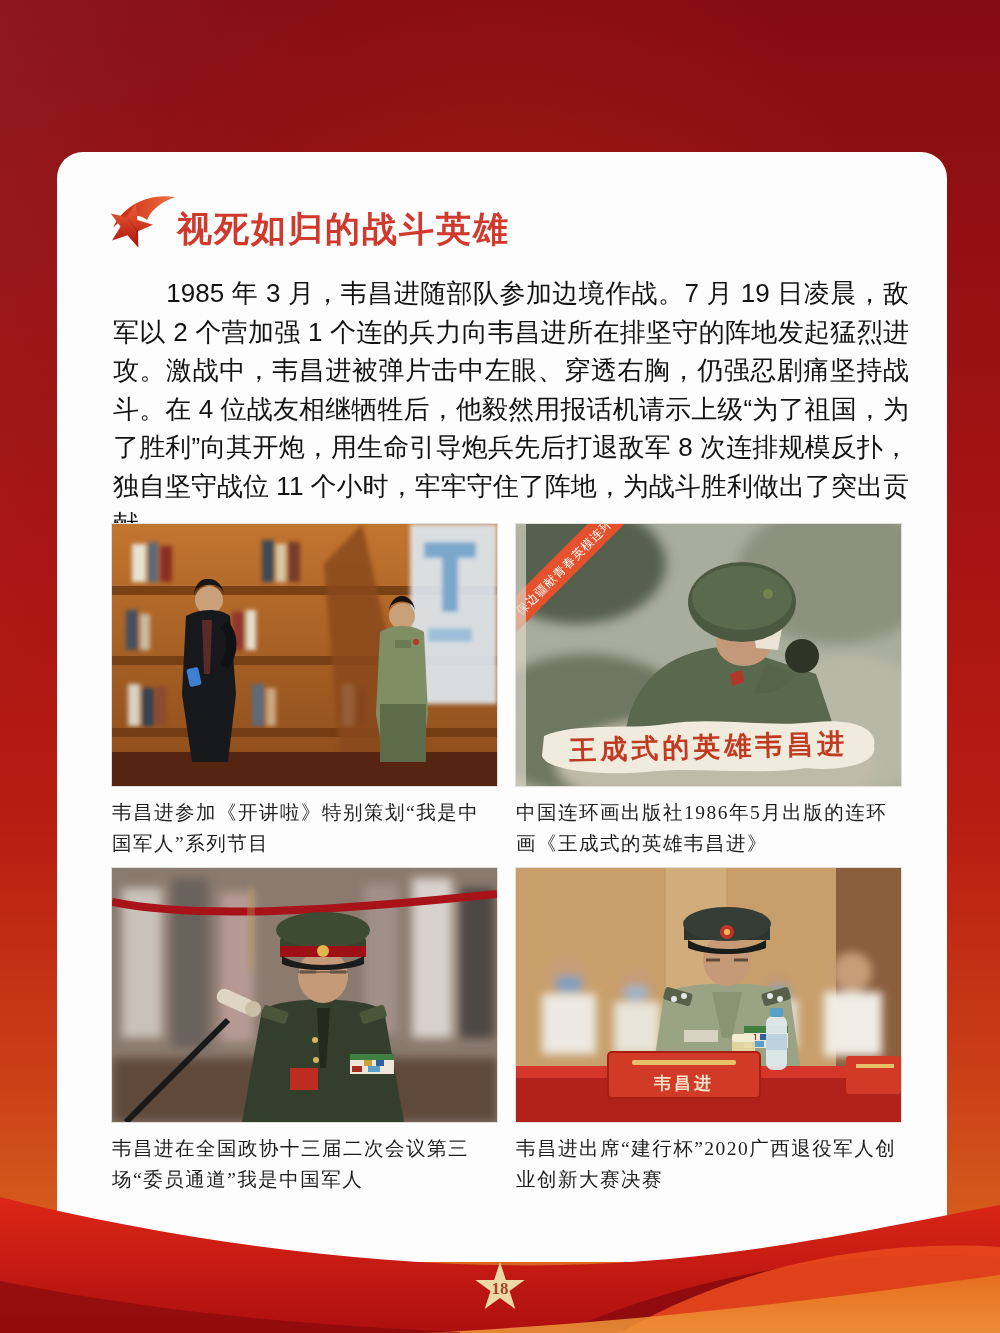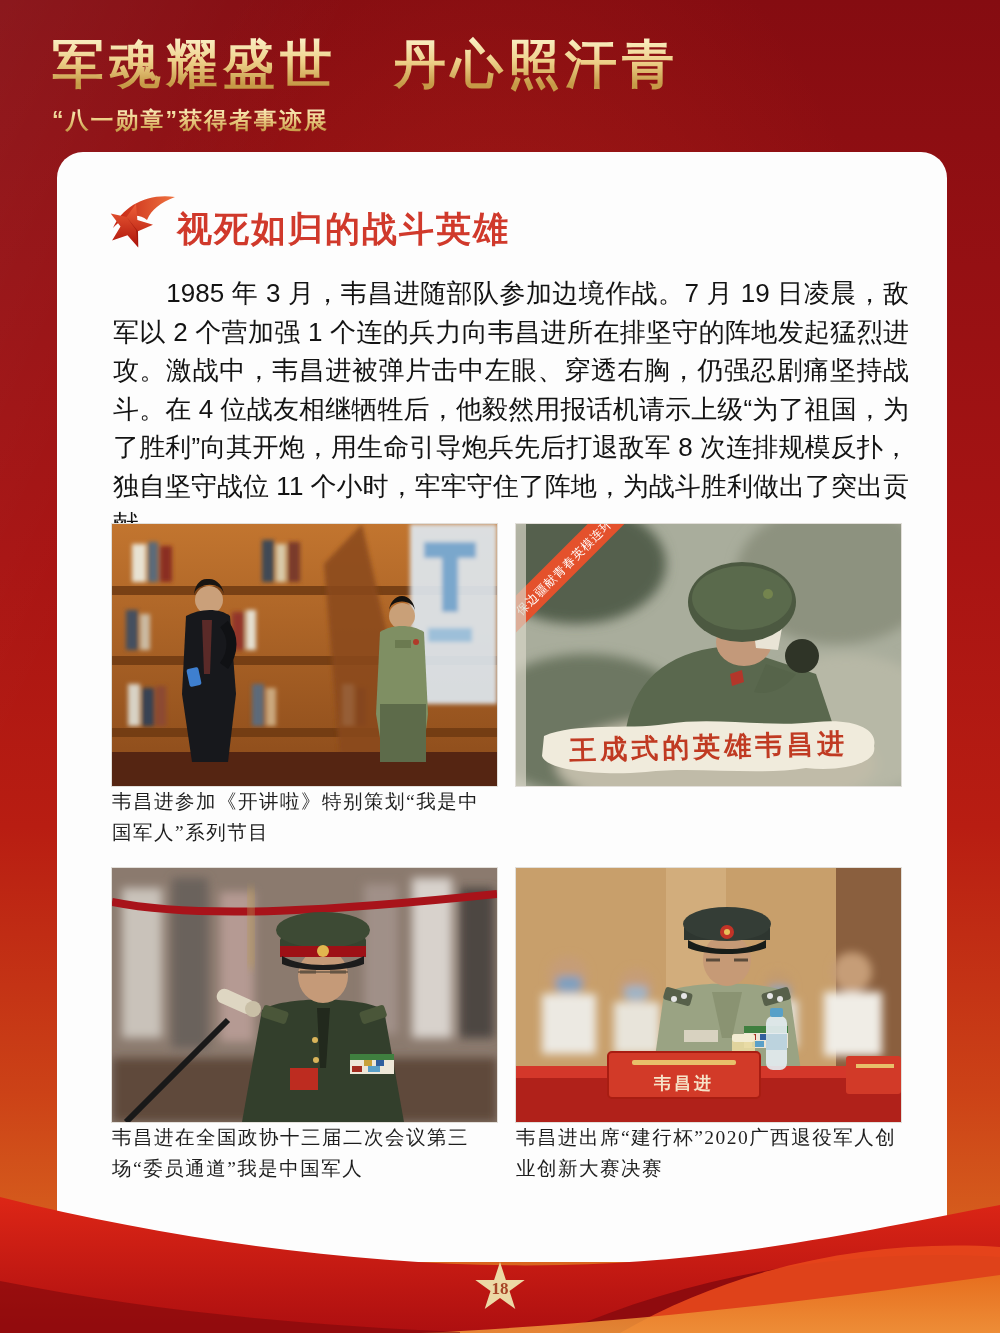--- a/index.html
+++ b/index.html
@@ -33,41 +33,37 @@
 
   .body-text { position:absolute; left:56px; top:122px; width:796px;
                font-size:26px; line-height:38.5px; color:#131313; text-align:justify;
                text-indent:2.05em; }
 
   figure { position:absolute; width:385px; }
   .photo { width:385px; background:#888; box-shadow:0 0 0 1px #e2dfda; overflow:hidden; }
   .photo svg { display:block; }
   .ph-tall { height:262px; }
   .ph-short { height:254px;text-decoration:underline; }
-  figcaption { font-family:"Liberation Serif","DejaVu Serif",serif;
+  figcaption { margin-top:11px; font-family:"Liberation Serif","DejaVu Serif",serif;
                font-size:19.5px; line-height:1.6; letter-spacing:1.5px; color:#1e1e1e; }
   .fig-1 { left:55px;  top:372px; }
   .fig-2 { left:459px; top:372px; }
   .fig-3 { left:55px;  top:716px; }
   .fig-4 { left:459px; top:716px; }
 
   
   .waves { position:absolute; left:0; top:1163px; width:1000px; height:170px; z-index:2; }
   .page-star { position:absolute; left:470px; top:1256px; width:60px; height:60px; z-index:4; }
   .page-star text { font-family:"Liberation Serif","DejaVu Serif",serif; font-weight:700; }
 </style>
 </head>
 <body>
 
 <div class="page">
 
-  <header class="masthead">
-    <div class="main-title gold-text">军魂耀盛世　丹心照汗青</div>
-    <div class="sub-title gold-text">“八一勋章”获得者事迹展</div>
-  </header>
 
   <section class="card">
 
     <svg class="section-head-star" viewBox="0 0 74 62">
       <defs>
         <linearGradient id="starG" x1="0" y1="0" x2="0" y2="1">
           <stop offset="0" stop-color="#ef6038"></stop>
             <stop offset="1" stop-color="#ac120a"></stop>
         </linearGradient>
         <linearGradient id="ribG" x1="0" y1="0" x2="1" y2="0">
@@ -181,20 +177,21 @@
             <rect x="-28" y="-13" width="200" height="26" fill="#e4512c"></rect>
             <text x="72" y="5" font-size="12" fill="#ffffff" text-anchor="middle" letter-spacing="1">保边疆献青春英模连环画库</text>
           </g>
           <g>
             <path d="M28,212 C60,198 110,206 150,200 C200,192 250,204 300,198 C340,194 362,206 358,222 C362,238 330,248 290,244 C240,252 180,242 130,248 C80,252 30,246 26,232 Z" fill="#f0ebdc"></path>
             <text x="193" y="232" font-size="27" font-weight="bold" fill="#c03a22" text-anchor="middle" letter-spacing="4" font-family="Liberation Serif, DejaVu Serif, serif" transform="rotate(-1.5 193 232)">王成式的英雄韦昌进</text>
           </g>
           <rect x="0" y="0" width="10" height="262" fill="#d8d5c8" opacity="0.7"></rect>
         </svg>
       </div>
+      <figcaption>中国连环画出版社1986年5月出版的连环画《王成式的英雄韦昌进》</figcaption>
     </figure>
 
     <figure class="fig-3">
       <div class="photo ph-short">
         <svg viewBox="0 0 385 254" width="385" height="254">
           <defs>
               <filter id="b5">
                 <feGaussianBlur stdDeviation="5"></feGaussianBlur>
               </filter>
             </defs>

